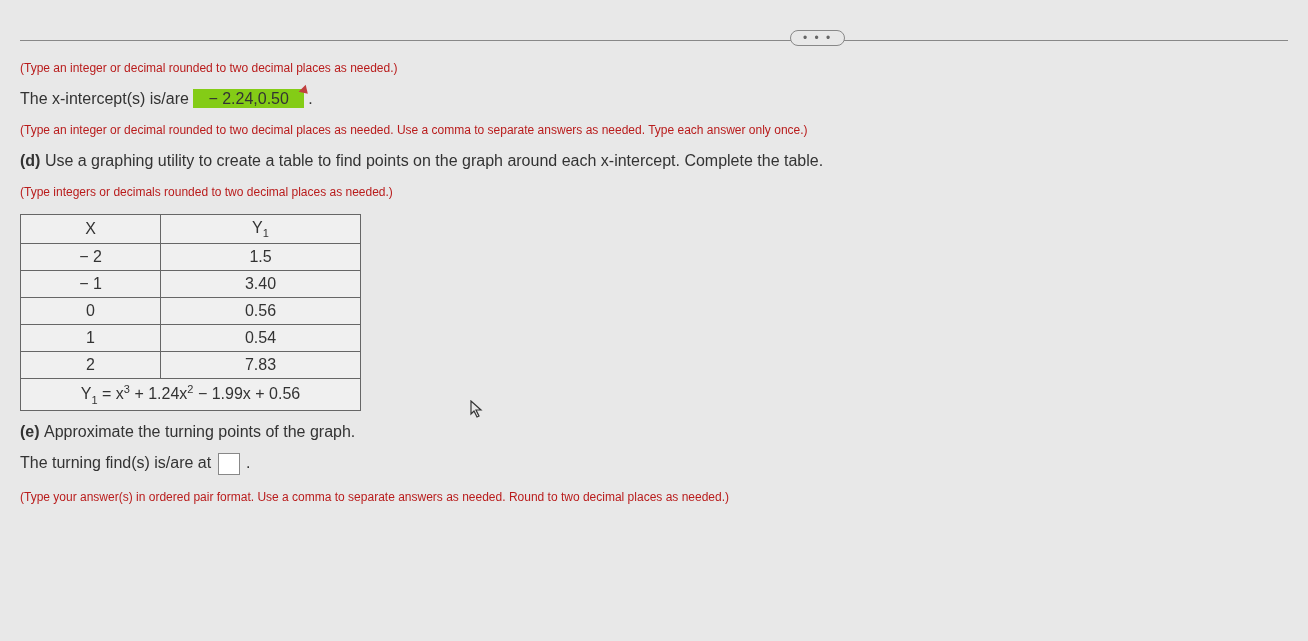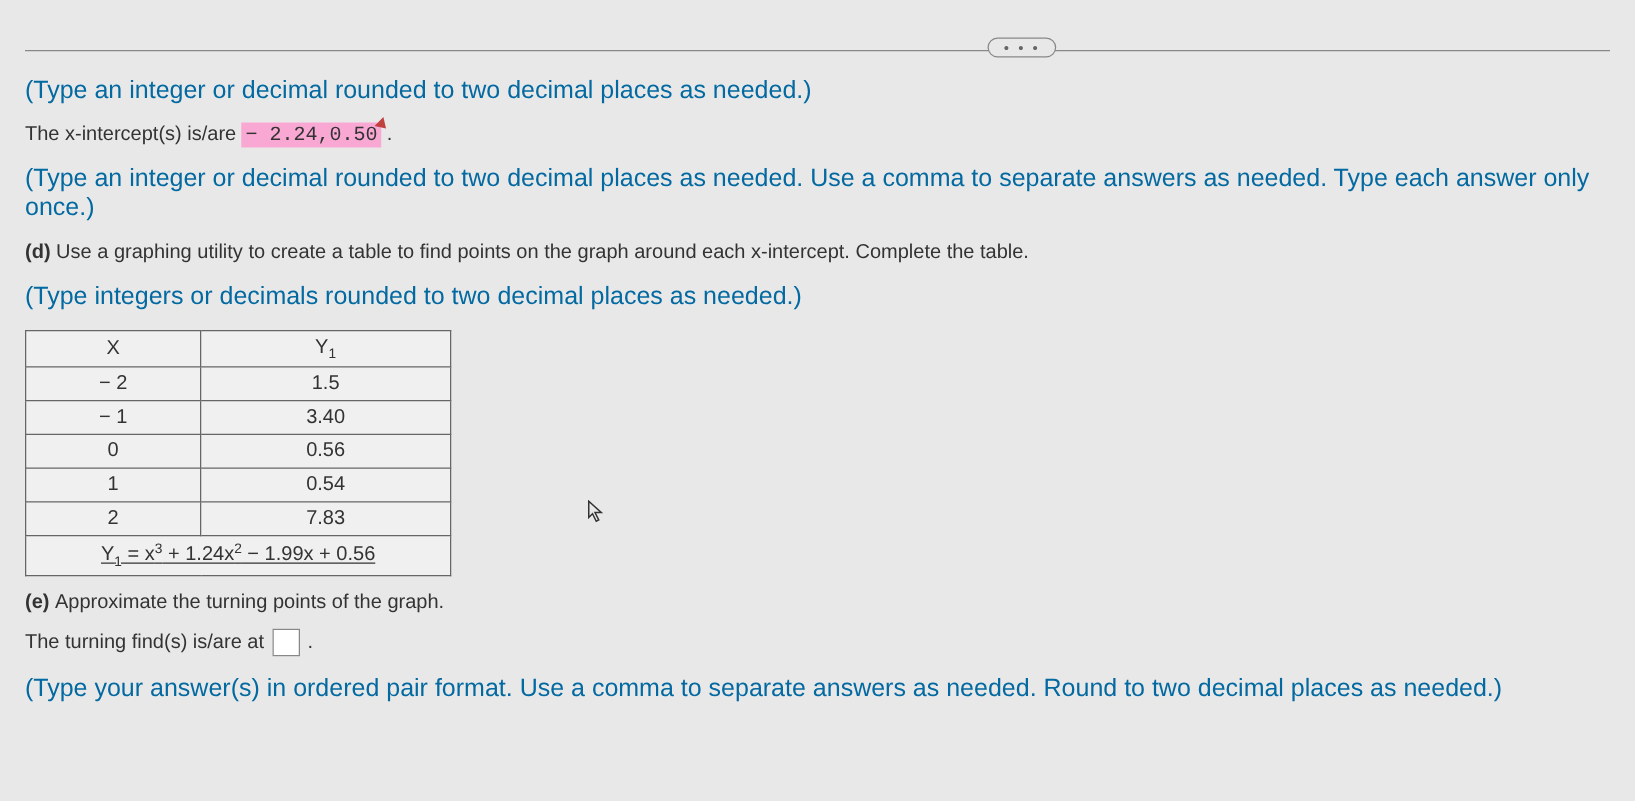--- a/index.html
+++ b/index.html
@@ -32,34 +32,33 @@
       background: #e8e8e8;
       border: 1px solid #888;
       border-radius: 10px;
       padding: 0 12px;
       font-size: 12px;
       letter-spacing: 2px;
       color: #666;
       cursor: pointer;
     }
     .instruction-text {
-      color: #0369a1;
+      color: #b91c1c;
       margin: 15px 0;
-      font-size: 20px;
+      font-size: 12px;
     }
     .body-text {
       color: #333;
       margin: 12px 0;
       font-size: 16px;
     }
     .highlighted-answer {
-      background: #f9a8d4;
-      padding: 1px 3px;
+      background: #84cc16;
+      padding: 1px 15px;
       position: relative;
-      font-family: Liberation Mono, monospace;
     }
     .answer-marker {
       position: absolute;
       top: -2px;
       right: -6px;
       width: 0;
       height: 0;
       border-left: 5px solid transparent;
       border-right: 5px solid transparent;
       border-top: 8px solid #c04040;
@@ -86,21 +85,20 @@
     .data-table .col-x {
       width: 140px;
     }
     .data-table .col-y {
       width: 200px;
     }
     .table-footer {
       text-align: left;
       padding: 6px 4px;
       font-size: 16px;
-      text-decoration: underline;
     }
     .sub {
       font-size: 11px;
       vertical-align: sub;
     }
     .sup {
       font-size: 11px;
       vertical-align: super;
     }
     .cursor-icon {

